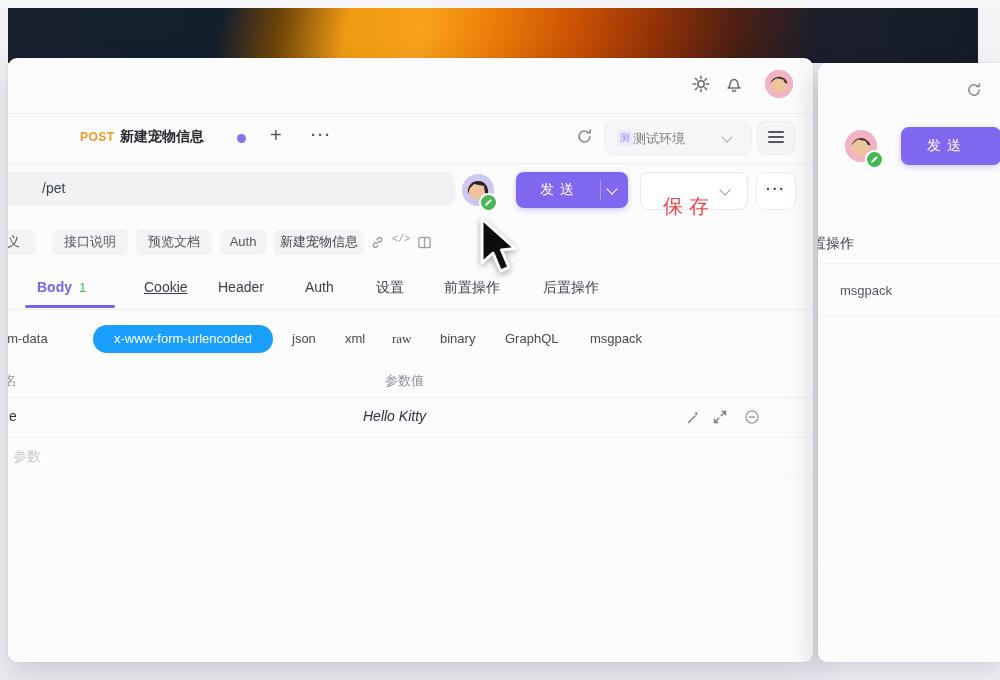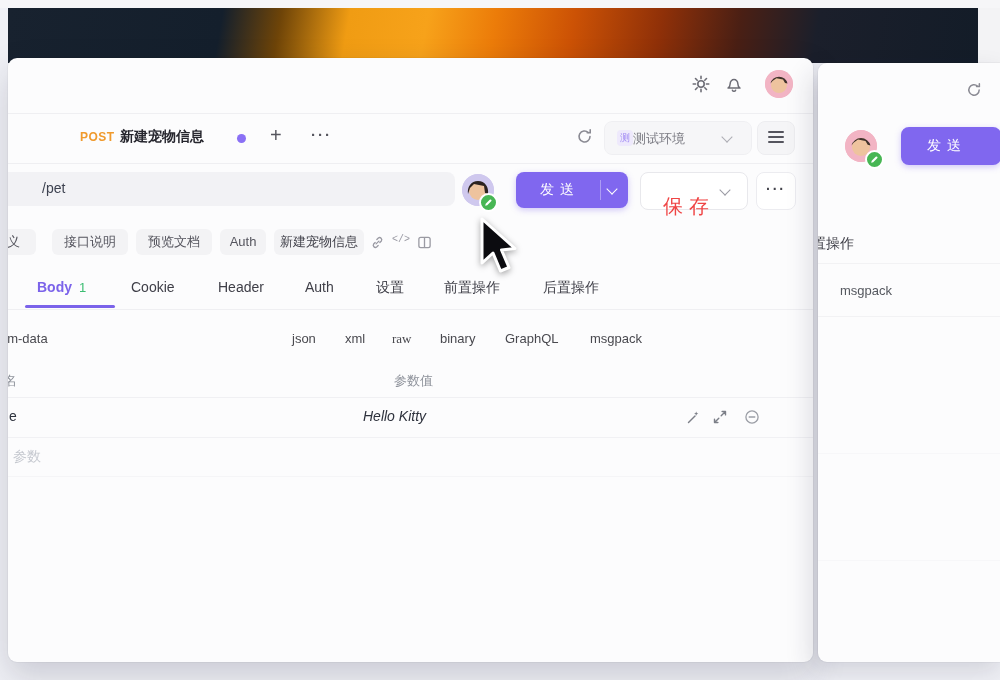--- a/index.html
+++ b/index.html
@@ -75,35 +75,35 @@
   .doc-icon{top:177px;width:15px;height:15px;color:#9a9aa3;}
   #link-icon{left:362px;}
   #code-icon{left:384px;top:176px;font-family:"Liberation Mono","DejaVu Sans Mono",monospace;
              font-size:10px;color:#9a9aa3;}
   #panel-icon{left:409px;}
 
   
   .req-tab{top:221px;font-size:14px;color:#3e3e47;}
   #req0{left:29px;color:#7b63ea;font-weight:600;}
   #req0-count{left:71px;top:222px;font-size:13px;color:#3cbd72;}
-  #req1{left:123px;} #req2{left:210px;} #req3{left:297px;}
+  #req1{left:136px;text-decoration:underline;} #req2{left:210px;} #req3{left:297px;}
   #req4{left:368px;} #req5{left:436px;text-align:right;} #req6{left:535px;}
   #req-underline{left:17px;top:247px;width:90px;height:3px;background:#7b63ea;border-radius:2px;}
   #req-border{top:251px;}
 
   
   .bt{top:267px;height:28px;line-height:28px;font-size:13px;color:#49494f;}
   #bt0{left:-16px;}
   #bt1{left:85px;width:180px;background:#1a9fff;border-radius:14px;color:#fff;text-align:center;}
   #bt2{left:284px;} #bt3{left:337px;} #bt4{left:384px;font-family:Liberation Serif, serif;}
   #bt5{left:432px;} #bt6{left:497px;} #bt7{left:582px;}
 
   
   #col-name{left:-4px;top:314px;font-size:13px;color:#8e929b;}
-  #col-value{left:377px;top:314px;font-size:13px;color:#8e929b;margin-left:9px;}
+  #col-value{left:377px;top:314px;font-size:13px;color:#8e929b;}
   #th-border{top:339px;border-bottom:1px solid #f0f0f3;}
   #row-name{left:1px;top:350px;font-size:14px;color:#2e323d;}
   #row-value{left:355px;top:350px;font-size:14px;color:#2e323d;font-style:italic;}
   .row-icon{top:351px;width:16px;height:16px;color:#7c7f88;}
   #wand-icon{left:677px;}
   #expand-icon{left:704px;}
   #remove-icon{left:736px;}
   #tr-border{top:379px;border-bottom:1px solid #f1f1f4;}
   #add-row{left:5px;top:390px;font-size:14px;color:#c6c9d0;}
   #add-border{top:418px;border-bottom:1px solid #f5f5f7;}
@@ -244,20 +244,21 @@
     <div class="abs req-tab" id="req1">Cookie</div>
     <div class="abs req-tab" id="req2">Header</div>
     <div class="abs req-tab" id="req3">Auth</div>
     <div class="abs req-tab" id="req4">设置</div>
     <div class="abs req-tab" id="req5">前置操作</div>
     <div class="abs req-tab" id="req6">后置操作</div>
     <div class="abs" id="req-underline"></div>
     <div class="abs row-border" id="req-border"></div>
 
     <div class="abs bt" id="bt0">form-data</div>
+    <div class="abs bt" id="bt1">x-www-form-urlencoded</div>
     <div class="abs bt" id="bt2">json</div>
     <div class="abs bt" id="bt3">xml</div>
     <div class="abs bt" id="bt4">raw</div>
     <div class="abs bt" id="bt5">binary</div>
     <div class="abs bt" id="bt6">GraphQL</div>
     <div class="abs bt" id="bt7">msgpack</div>
 
     <div class="abs" id="col-name">名</div>
     <div class="abs" id="col-value">参数值</div>
     <div class="abs row-border" id="th-border"></div>

